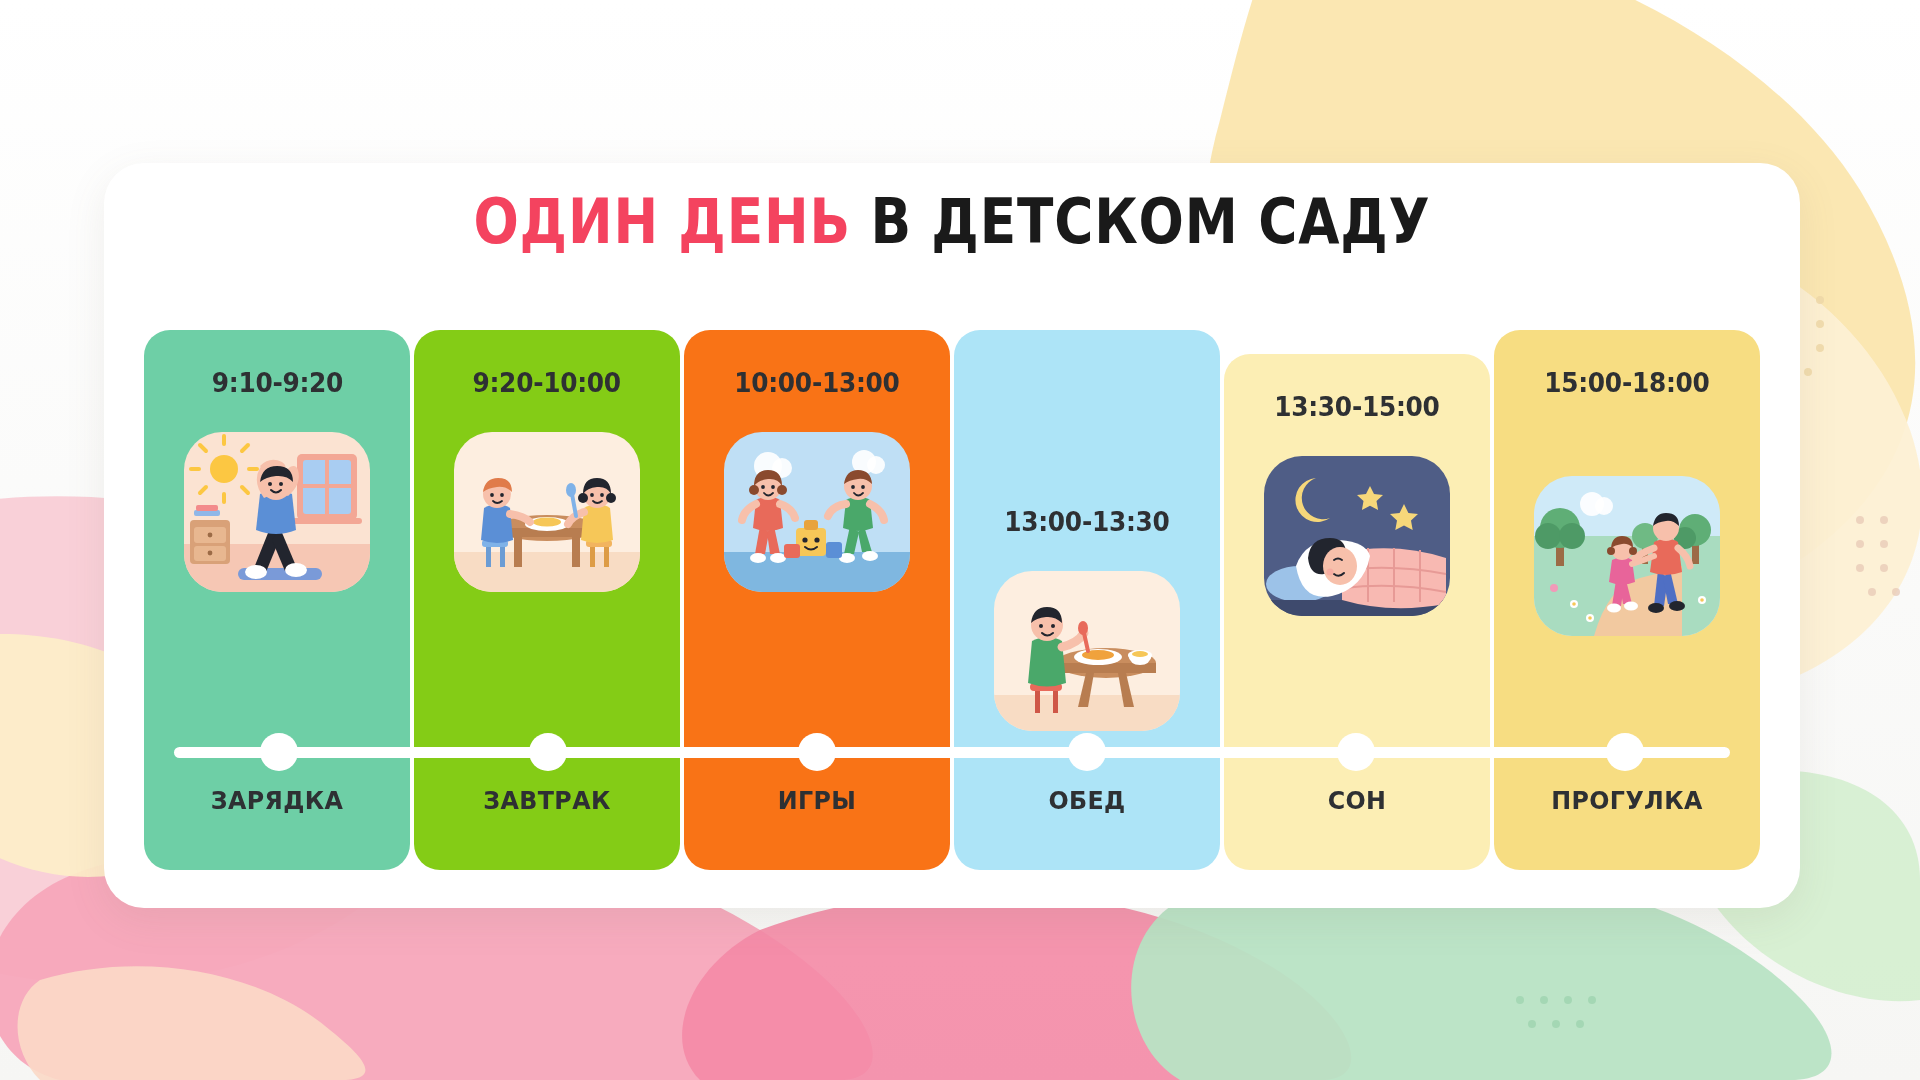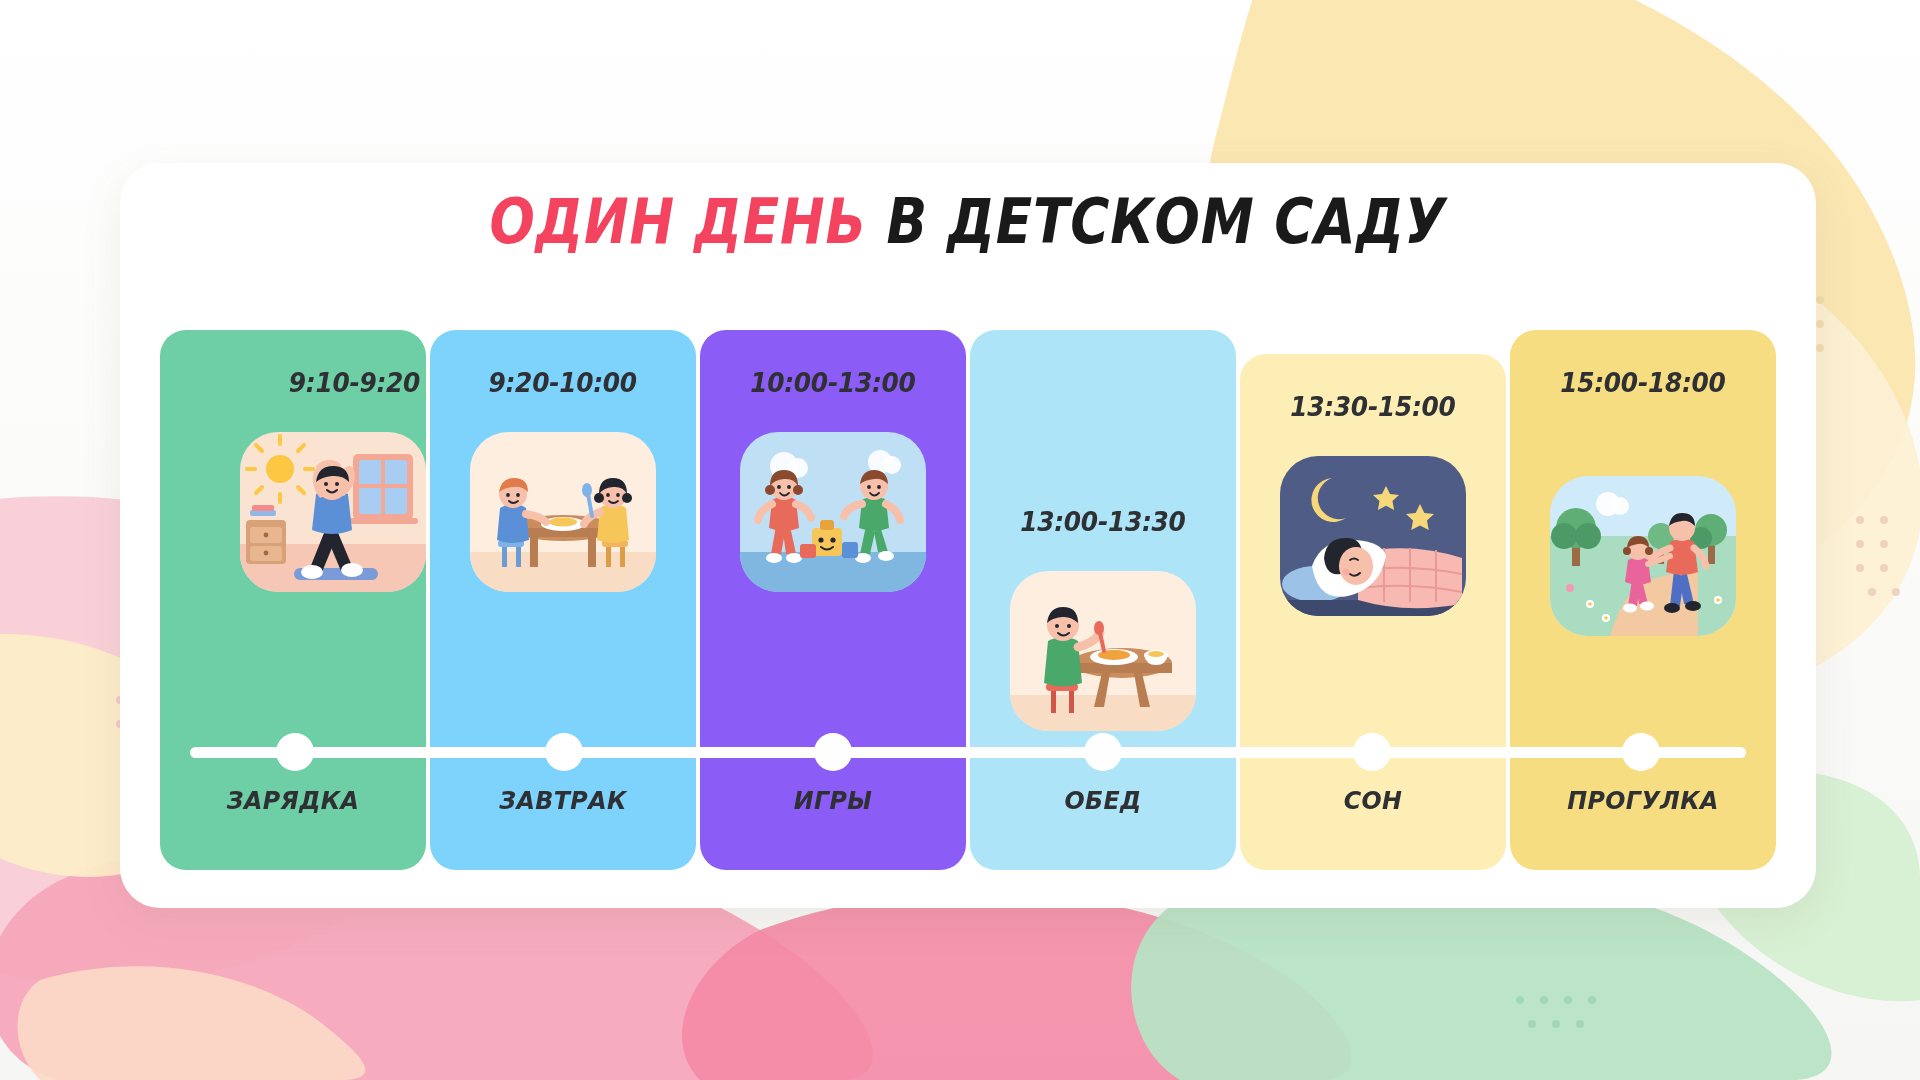--- a/index.html
+++ b/index.html
@@ -24,29 +24,28 @@
   #bg-layer {
     position: absolute;
     inset: 0;
     overflow: hidden;
   }
   #bg-layer svg { display: block; width: 1920px; height: 1080px; }
 
   
   #panel {
     position: absolute;
-    left: 120px;
+    left: 104px;
     top: 163px;
     width: 1696px;
     height: 745px;
     background: #ffffff;
     border-radius: 40px;
     box-shadow: 0 12px 40px rgba(120,110,90,0.10);
     z-index: 5;
-    font-style: italic;
   }
 
   
   #title {
     position: absolute;
     left: 0;
     top: 28px;
     width: 100%;
     text-align: center;
     font-family: "DejaVu Sans", sans-serif;
@@ -270,21 +269,21 @@
   </div>
 
   <div id="panel">
 
     <h1 id="title">
       <span class="accent">ОДИН ДЕНЬ</span><span> </span><span class="plain">В ДЕТСКОМ САДУ</span>
     </h1>
 
     <div id="cards">
 
-      <div class="card" style="background:#6ecfa6;align-items:flex-end;">
+      <div class="card" style="background:#6ecfa6;">
         <div class="card-time">9:10-9:20</div>
         <div class="card-illus">
           <svg viewBox="0 0 186 160" xmlns="http://www.w3.org/2000/svg">
             <rect width="186" height="160" fill="#fbe3d2"></rect>
             <rect x="0" y="112" width="186" height="48" fill="#f6c7b4"></rect>
 
             <circle cx="40" cy="37" r="14" fill="#fcc742"></circle>
             <g stroke="#fcc742" stroke-width="4" stroke-linecap="round">
               <line x1="40" y1="12" x2="40" y2="4"></line>
               <line x1="40" y1="70" x2="40" y2="62"></line>
@@ -326,21 +325,21 @@
             <circle cx="92" cy="52" r="16" fill="#f7c0ab"></circle>
             <path d="M76 50 q2 -16 17 -16 q16 0 16 16 q-6 -7 -17 -6 q-10 1 -16 6 Z" fill="#22252e"></path>
             <circle cx="86" cy="52" r="2" fill="#22252e"></circle>
             <circle cx="97" cy="52" r="2" fill="#22252e"></circle>
             <path d="M87 58 q5 5 10 0" stroke="#22252e" stroke-width="2" fill="none" stroke-linecap="round"></path>
           </svg>
         </div>
         <div class="card-label">ЗАРЯДКА</div>
       </div>
 
-      <div class="card" style="background:#7dd3fc;">
+      <div class="card" style="background:#84cc16;">
         <div class="card-time">9:20-10:00</div>
         <div class="card-illus">
           <svg viewBox="0 0 186 160" xmlns="http://www.w3.org/2000/svg">
             <rect width="186" height="160" fill="#fdeee0"></rect>
             <rect x="0" y="120" width="186" height="40" fill="#f8dcc4"></rect>
 
             <ellipse cx="93" cy="96" rx="52" ry="13" fill="#c98d5e"></ellipse>
             <rect x="41" y="96" width="104" height="9" fill="#b87d50"></rect>
             <rect x="60" y="105" width="8" height="30" fill="#b87d50"></rect>
             <rect x="118" y="105" width="8" height="30" fill="#b87d50"></rect>
@@ -372,21 +371,21 @@
             <path d="M139 69 q4 4 9 0" stroke="#22252e" stroke-width="1.8" fill="none" stroke-linecap="round"></path>
             <path d="M130 80 q-12 4 -16 12" stroke="#f7c0ab" stroke-width="8" fill="none" stroke-linecap="round"></path>
 
             <line x1="118" y1="62" x2="122" y2="84" stroke="#7fb2e8" stroke-width="4" stroke-linecap="round"></line>
             <ellipse cx="117" cy="58" rx="5" ry="7" fill="#7fb2e8"></ellipse>
           </svg>
         </div>
         <div class="card-label">ЗАВТРАК</div>
       </div>
 
-      <div class="card" style="background:#8b5cf6;">
+      <div class="card" style="background:#f97316;">
         <div class="card-time">10:00-13:00</div>
         <div class="card-illus">
           <svg viewBox="0 0 186 160" xmlns="http://www.w3.org/2000/svg">
             <rect width="186" height="160" fill="#bfdff5"></rect>
             <circle cx="44" cy="34" r="14" fill="#ffffff" opacity="0.9"></circle>
             <circle cx="58" cy="36" r="10" fill="#ffffff" opacity="0.9"></circle>
             <circle cx="140" cy="30" r="12" fill="#ffffff" opacity="0.9"></circle>
             <circle cx="152" cy="33" r="9" fill="#ffffff" opacity="0.9"></circle>
             <rect x="0" y="120" width="186" height="40" fill="#7fb7e0"></rect>
 

